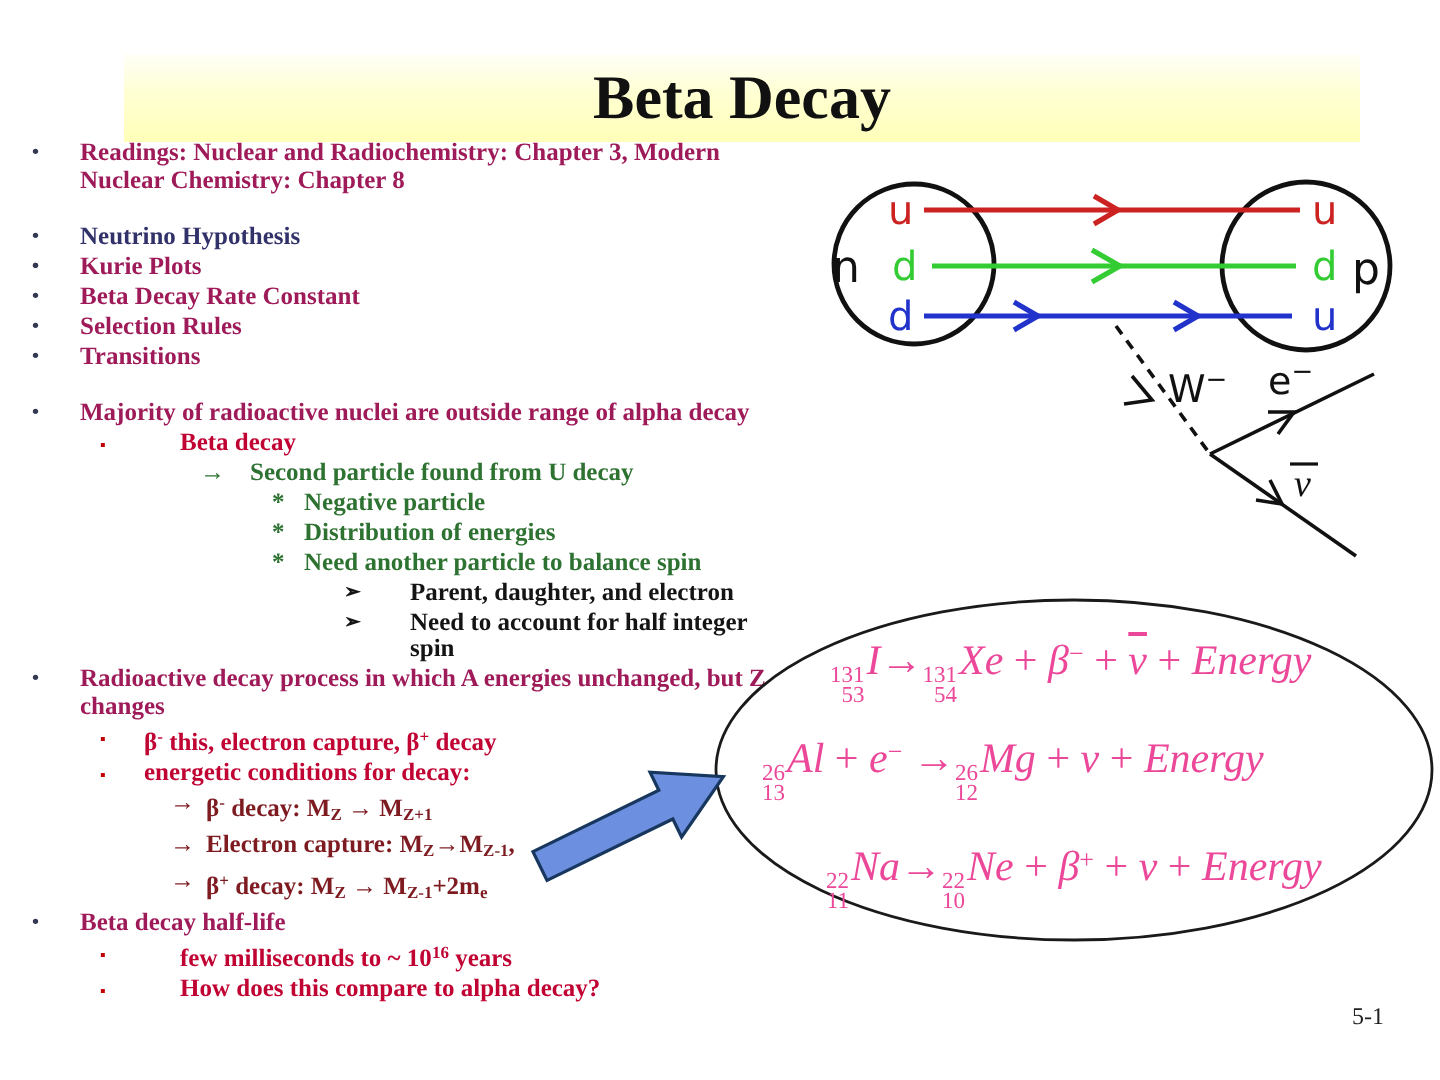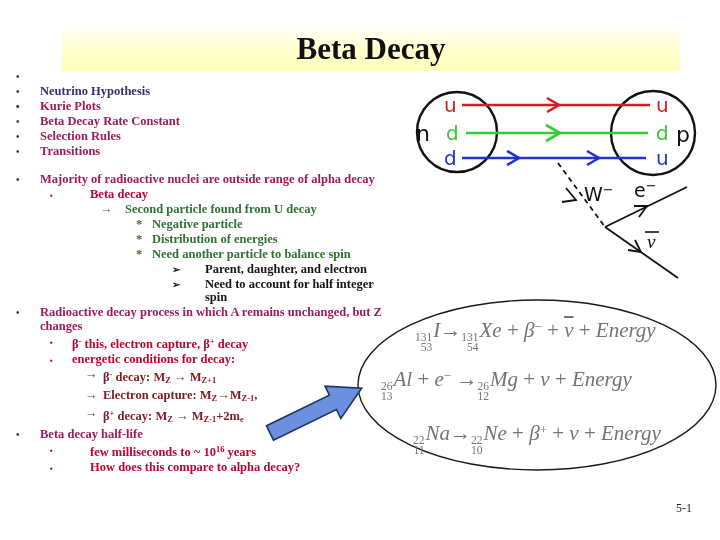--- a/index.html
+++ b/index.html
@@ -21,21 +21,21 @@
   .lv4{padding-left:152px;} .lv4>.bullet{left:136px;}
   .lv5{padding-left:205px;width:392px;box-sizing:border-box;}
   .lv5>.bullet{left:172px;font-size:10px;}
   .c-mag{color:#9E1A58;}  .c-navy{color:#32326B;} .c-red{color:#C00333;}
   .c-grn{color:#2E7232;}  .c-dkred{color:#7D1B21;} .c-blk{color:#141414;}
   .bm-dark{color:#333852;} .bm-red{color:#C00000;} .bm-grn{color:#2E7232;}
   .bm-dkred{color:#7D1B21;} .bm-blk{color:#141414;}
   .item sub{font-size:8.5px;vertical-align:-2px;}
   .item sup{font-size:8.5px;vertical-align:4px;}
   
-  .eq{position:absolute;font-size:21px;color:#737373;white-space:nowrap;font-weight:normal;}
+  .eq{position:absolute;font-size:21px;color:#ec4899;white-space:nowrap;font-weight:normal;}
   .eq .ei{font-style:italic;}
   .eq .et{font-style:normal;}
   .eq .esup{font-size:13px;vertical-align:6px;font-style:normal;}
   .eq .ebar{text-decoration:overline;}
   .nuc{display:inline-flex;flex-direction:column;align-items:flex-end;
        font-size:11.5px;line-height:10px;vertical-align:-4px;margin-right:1px;}
   .eq1{left:415px;top:318px;}
   .eq2{left:381px;top:367px;}
   .eq3{left:397px;top:421px;margin-left:16px;}
   
@@ -47,38 +47,38 @@
 </head>
 <body>
 
 <div class="slide">
 
   <div class="banner">
     <h1>Beta Decay</h1>
   </div>
 
   <div class="list">
-      <div class="item lv1 c-mag"><span class="bullet bm-dark">•</span></div>
+      <div class="item lv1 c-mag"><span class="bullet bm-dark">•</span><span><span>Readings:  Nuclear and Radiochemistry:  Chapter 3, Modern Nuclear Chemistry:  Chapter 8</span></span></div>
       <div style="height: 13px;"></div>
       <div class="item lv1 c-navy"><span class="bullet bm-dark">•</span><span><span>Neutrino Hypothesis</span></span></div>
       <div class="item lv1 c-mag"><span class="bullet bm-dark">•</span></div>
       <div class="item lv1 c-mag"><span class="bullet bm-dark">•</span><span><span>Kurie Plots</span></span></div>
       <div class="item lv1 c-mag"><span class="bullet bm-dark">•</span><span><span>Beta Decay Rate Constant</span></span></div>
       <div class="item lv1 c-mag"><span class="bullet bm-dark">•</span><span><span>Selection Rules</span></span></div>
       <div class="item lv1 c-mag"><span class="bullet bm-dark">•</span><span><span>Transitions</span></span></div>
       <div style="height: 13px;"></div>
       <div class="item lv1 c-mag"><span class="bullet bm-dark">•</span><span><span>Majority of radioactive nuclei are outside range of alpha decay</span></span></div>
       <div class="item lv2a c-red"><span class="bullet bm-red">▪</span><span><span>Beta decay</span></span></div>
       <div class="item lv3a c-grn"><span class="bullet bm-grn">→</span><span><span>Second particle found from U decay</span></span></div>
       <div class="item lv4 c-grn"><span class="bullet bm-grn">*</span><span><span>Negative particle</span></span></div>
       <div class="item lv4 c-grn"><span class="bullet bm-grn">*</span><span><span>Distribution of energies</span></span></div>
       <div class="item lv4 c-grn"><span class="bullet bm-grn">*</span><span><span>Need another particle to balance spin</span></span></div>
       <div class="item lv5 c-blk"><span class="bullet bm-blk">➢</span><span><span>Parent, daughter, and electron</span></span></div>
       <div class="item lv5 c-blk"><span class="bullet bm-blk">➢</span><span><span>Need to account for half integer spin</span></span></div>
-      <div class="item lv1 c-mag"><span class="bullet bm-dark">•</span><span><span>Radioactive decay process in which A remains unchanged, but Z changes</span></span></div>
+      <div class="item lv1 c-mag"><span class="bullet bm-dark">•</span><span><span>Radioactive decay process in which A energies unchanged, but Z changes</span></span></div>
       <div class="item lv2b c-red"><span class="bullet bm-red">▪</span><span><span>β</span><sup>-</sup><span> this, electron capture, β</span><sup>+</sup><span> decay</span></span></div>
       <div class="item lv2b c-red"><span class="bullet bm-red">▪</span><span><span>energetic conditions for decay:</span></span></div>
       <div class="item lv3b c-dkred"><span class="bullet bm-dkred">→</span><span><span>β</span><sup>-</sup><span> decay: M</span><sub>Z</sub><span> → M</span><sub>Z+1</sub></span></div>
       <div class="item lv3b c-dkred"><span class="bullet bm-dkred">→</span><span><span>Electron capture: M</span><sub>Z</sub><span>→M</span><sub>Z-1</sub><span>,</span></span></div>
       <div class="item lv3b c-dkred"><span class="bullet bm-dkred">→</span><span><span>β</span><sup>+</sup><span> decay: M</span><sub>Z</sub><span> → M</span><sub>Z-1</sub><span>+2m</span><sub>e</sub></span></div>
       <div class="item lv1 c-mag"><span class="bullet bm-dark">•</span><span><span>Beta decay half-life</span></span></div>
       <div class="item lv2a c-red"><span class="bullet bm-red">▪</span><span><span>few milliseconds to ~ 10</span><sup>16</sup><span> years</span></span></div>
       <div class="item lv2a c-red"><span class="bullet bm-red">▪</span><span><span>How does this compare to alpha decay?</span></span></div>
     </div>
 

